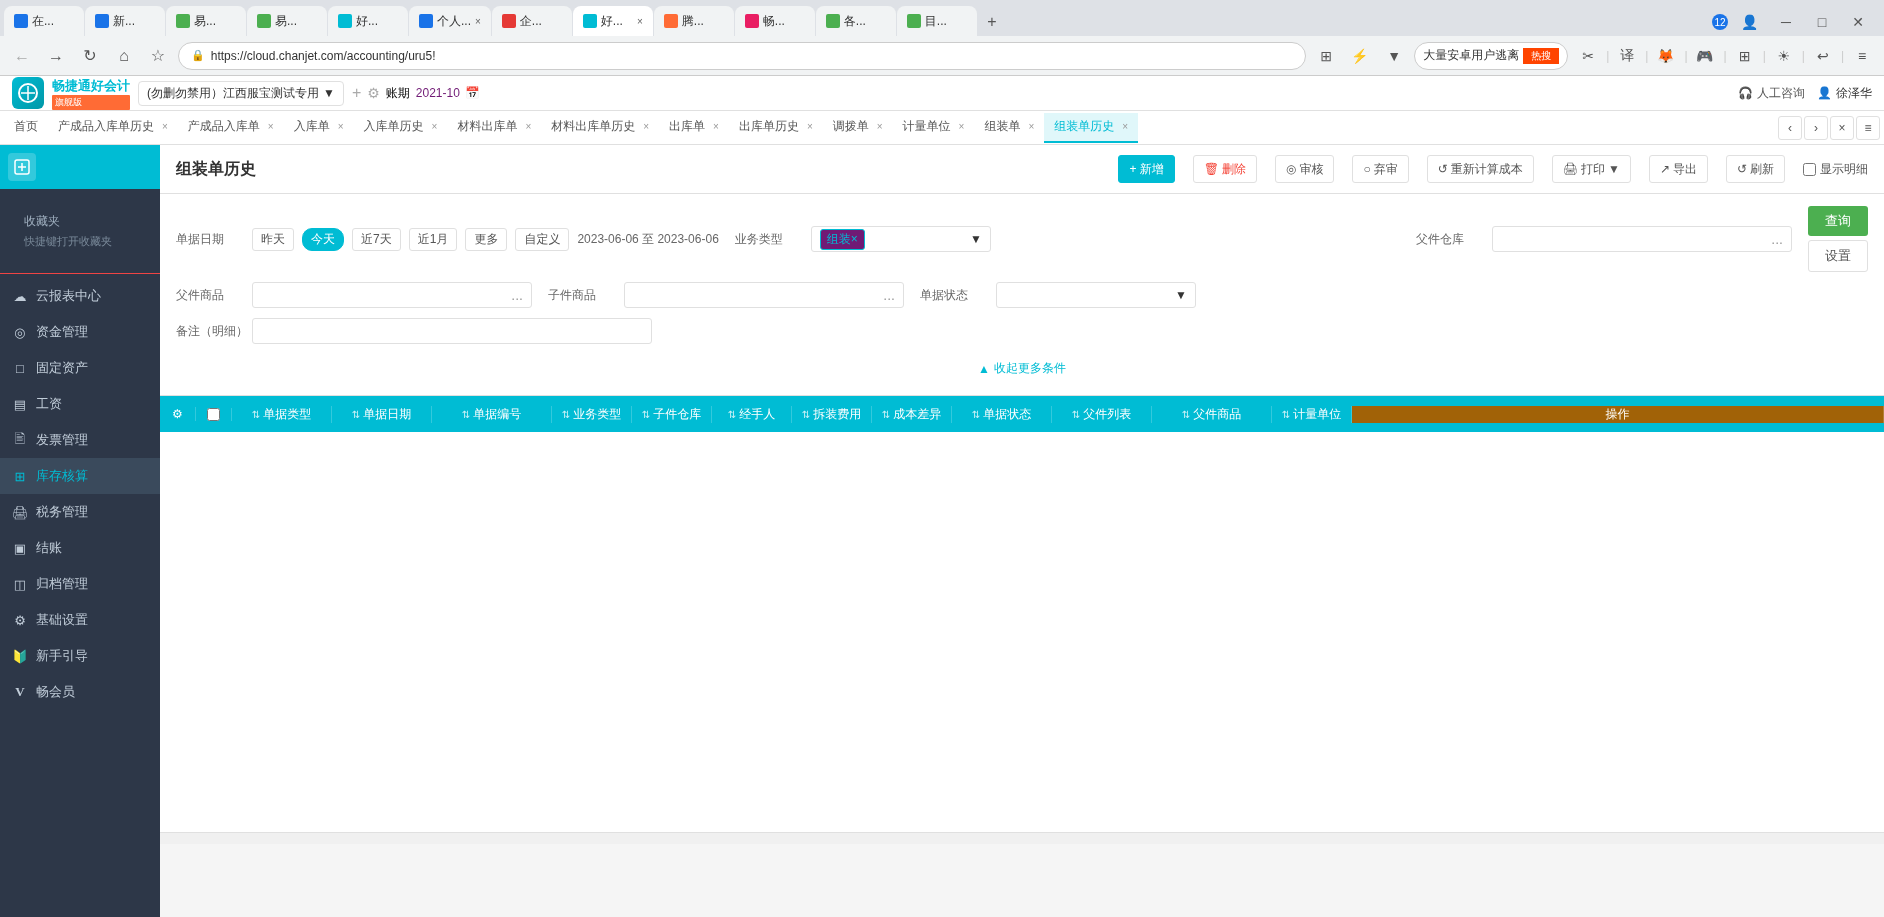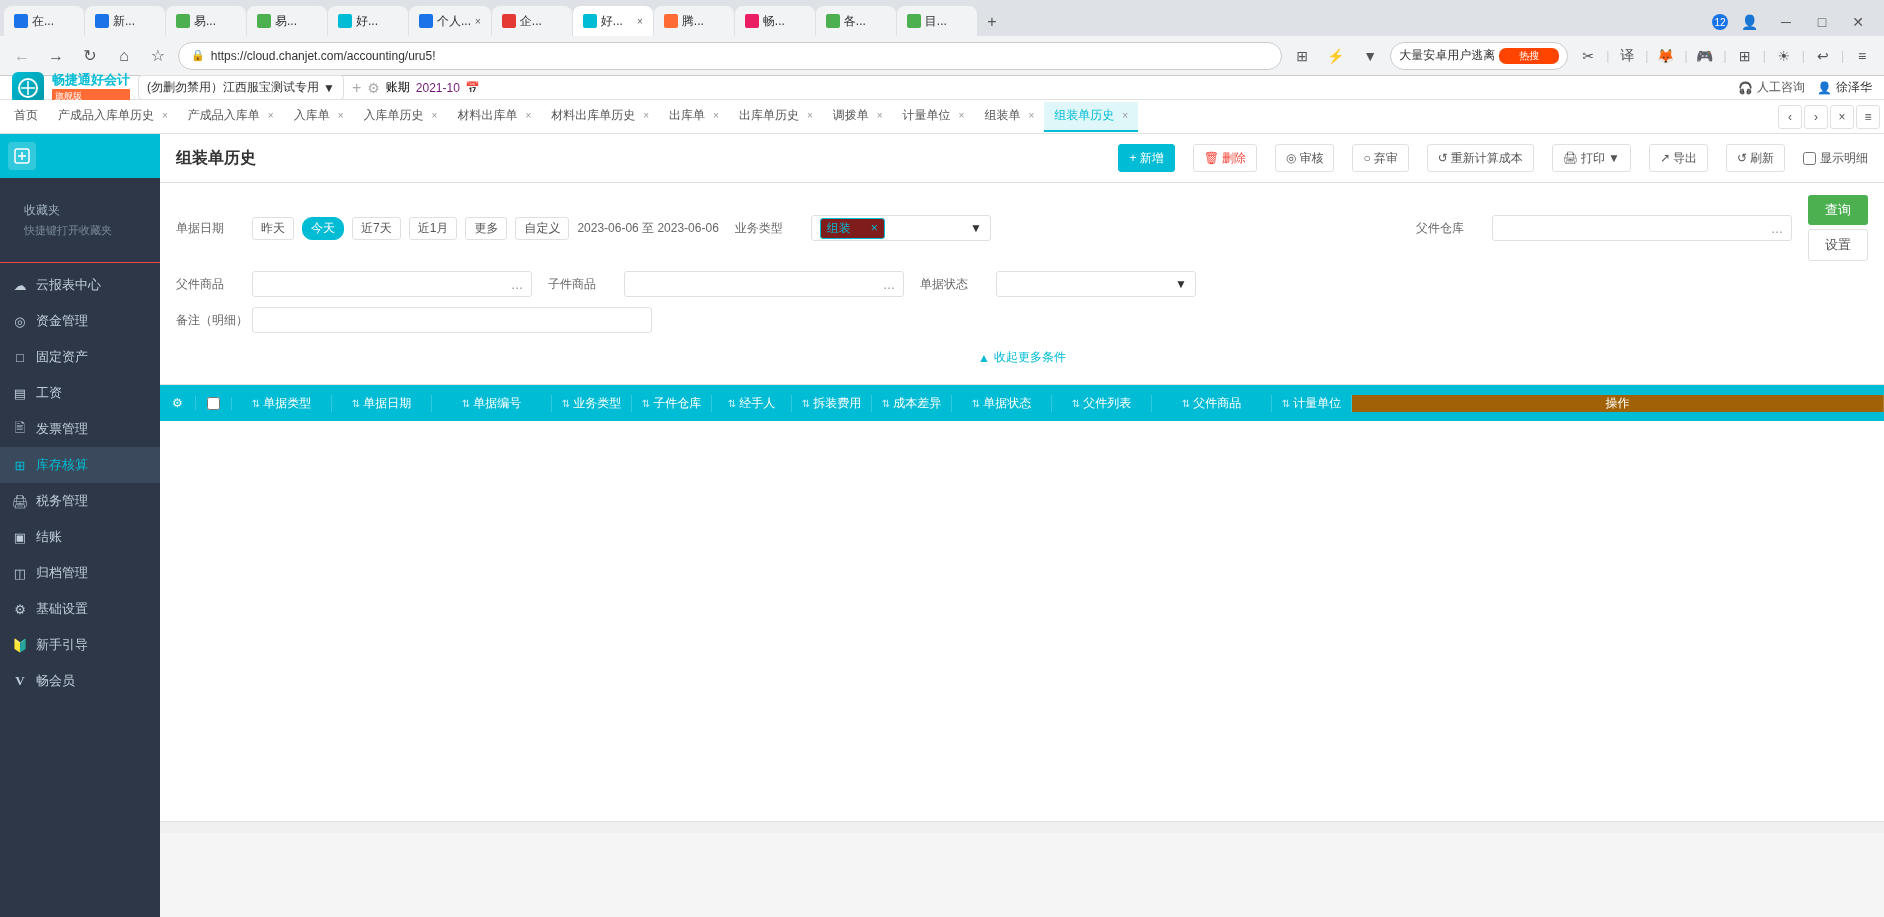--- a/index.html
+++ b/index.html
@@ -15,28 +15,28 @@
     .browser-tab .tab-close { font-size: 10px; color: #666; flex-shrink: 0; cursor: pointer; }
     .tab-new-btn { width: 28px; height: 28px; display: flex; align-items: center; justify-content: center; cursor: pointer; font-size: 16px; color: #555; }
 
     .browser-toolbar { display: flex; align-items: center; height: 40px; background: #f1f3f4; padding: 0 8px; gap: 6px; border-bottom: 1px solid #ccc; }
     .nav-btn { width: 28px; height: 28px; display: flex; align-items: center; justify-content: center; cursor: pointer; color: #555; font-size: 16px; border-radius: 50%; }
     .nav-btn.disabled { color: #aaa; cursor: default; }
     .address-bar { flex: 1; height: 28px; background: #fff; border: 1px solid #ccc; border-radius: 14px; display: flex; align-items: center; padding: 0 12px; gap: 6px; font-size: 12px; color: #333; }
     .address-bar .lock-icon { color: #1a73e8; font-size: 11px; }
     .address-url { color: #333; font-size: 12px; }
     .search-bar { display: flex; align-items: center; gap: 4px; padding: 0 8px; height: 28px; background: #fff; border: 1px solid #ccc; border-radius: 14px; font-size: 12px; color: #333; }
-    .hot-badge { background: #ff4400; color: #fff; font-size: 10px; padding: 1px 20px; border-radius: 7px; }
+    .hot-badge { background: #ff4400; color: #fff; font-size: 10px; padding: 1px 8px; border-radius: 0; }
     .toolbar-icons { display: flex; gap: 4px; align-items: center; }
     .toolbar-icon-btn { width: 28px; height: 28px; display: flex; align-items: center; justify-content: center; cursor: pointer; color: #555; font-size: 14px; border-radius: 4px; }
     .badge-num { background: #1a73e8; color: #fff; font-size: 10px; width: 16px; height: 16px; border-radius: 8px; display: flex; align-items: center; justify-content: center; }
 
     
     .app-container { display: flex; flex-direction: column; height: calc(917px - 76px); background: #f5f5f5; }
-    .app-header { display: flex; align-items: center; height: 24px; background: #fff; border-bottom: 1px solid #e0e0e0; padding: 0 12px; gap: 8px; }
+    .app-header { display: flex; align-items: center; height: 35px; background: #fff; border-bottom: 1px solid #e0e0e0; padding: 0 12px; gap: 8px; }
     .app-logo { display: flex; align-items: center; gap: 4px; }
     .logo-icon { width: 32px; height: 32px; background: linear-gradient(135deg, #00bcd4, #0097a7); border-radius: 6px; display: flex; align-items: center; justify-content: center; color: #fff; font-size: 10px; font-weight: bold; }
     .logo-text { color: #00bcd4; font-size: 13px; font-weight: bold; }
     .logo-badge { background: #ff6b35; color: #fff; font-size: 9px; padding: 1px 3px; border-radius: 1px; }
     .company-selector { display: flex; align-items: center; gap: 4px; border: 1px solid #e0e0e0; border-radius: 4px; padding: 3px 8px; cursor: pointer; font-size: 12px; color: #333; background: #fff; }
     .header-right { margin-left: auto; display: flex; align-items: center; gap: 12px; }
     .service-btn { display: flex; align-items: center; gap: 4px; font-size: 12px; color: #555; cursor: pointer; }
     .user-info { display: flex; align-items: center; gap: 4px; font-size: 12px; color: #333; cursor: pointer; }
 
     
@@ -74,21 +74,21 @@
 
     
     .filter-section { background: #fff; padding: 12px 16px; border-bottom: 1px solid #e0e0e0; }
     .filter-row { display: flex; align-items: center; gap: 16px; margin-bottom: 10px; }
     .filter-label { color: #666; font-size: 12px; white-space: nowrap; width: 60px; }
     .date-filter { display: flex; align-items: center; gap: 8px; }
     .date-btn { padding: 2px 8px; border: 1px solid #e0e0e0; border-radius: 3px; cursor: pointer; font-size: 12px; color: #555; background: #fff; }
     .date-btn.active { background: #00bcd4; color: #fff; border-color: #00bcd4; border-radius: 10px; }
     .date-range { font-size: 12px; color: #666; }
     .filter-input { flex: 1; height: 26px; border: 1px solid #e0e0e0; border-radius: 3px; padding: 0 8px; font-size: 12px; color: #333; }
-    .filter-tag { display: flex; align-items: center; gap: 20px; background: #7f1d1d; border: 1px solid #00bcd4; border-radius: 3px; padding: 1px 6px; font-size: 12px; color: #00bcd4; }
+    .filter-tag { display: flex; align-items: center; gap: 0; background: #701a75; border: 1px solid #00bcd4; border-radius: 3px; padding: 1px 6px; font-size: 12px; color: #00bcd4; }
     .filter-tag-close { cursor: pointer; color: #00bcd4; }
     .filter-field { display: flex; align-items: center; gap: 8px; flex: 1; }
     .filter-select { height: 26px; border: 1px solid #e0e0e0; border-radius: 3px; display: flex; align-items: center; justify-content: space-between; padding: 0 8px; cursor: pointer; font-size: 12px; color: #333; background: #fff; flex: 1; }
     .more-dots { color: #999; cursor: pointer; font-size: 14px; }
 
     
     .table-container { background: #fff; margin: 0; }
     .table-header { display: flex; align-items: center; background: #00bcd4; height: 36px; }
     .th-cell { display: flex; align-items: center; justify-content: center; color: #fff; font-size: 12px; padding: 0 6px; border-right: 1px solid rgba(255,255,255,0.2); flex-shrink: 0; gap: 3px; cursor: pointer; }
     .th-cell .sort-icon { font-size: 10px; opacity: 0.8; }

